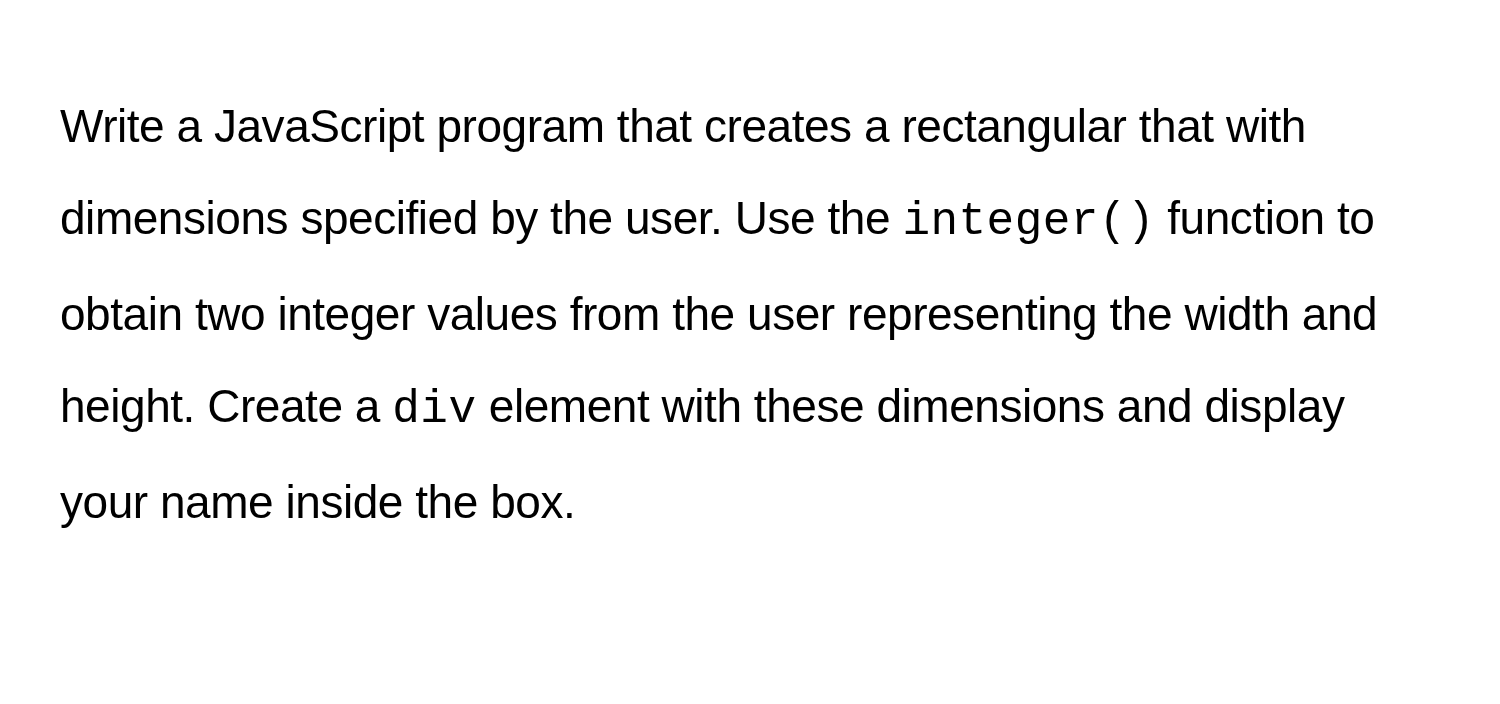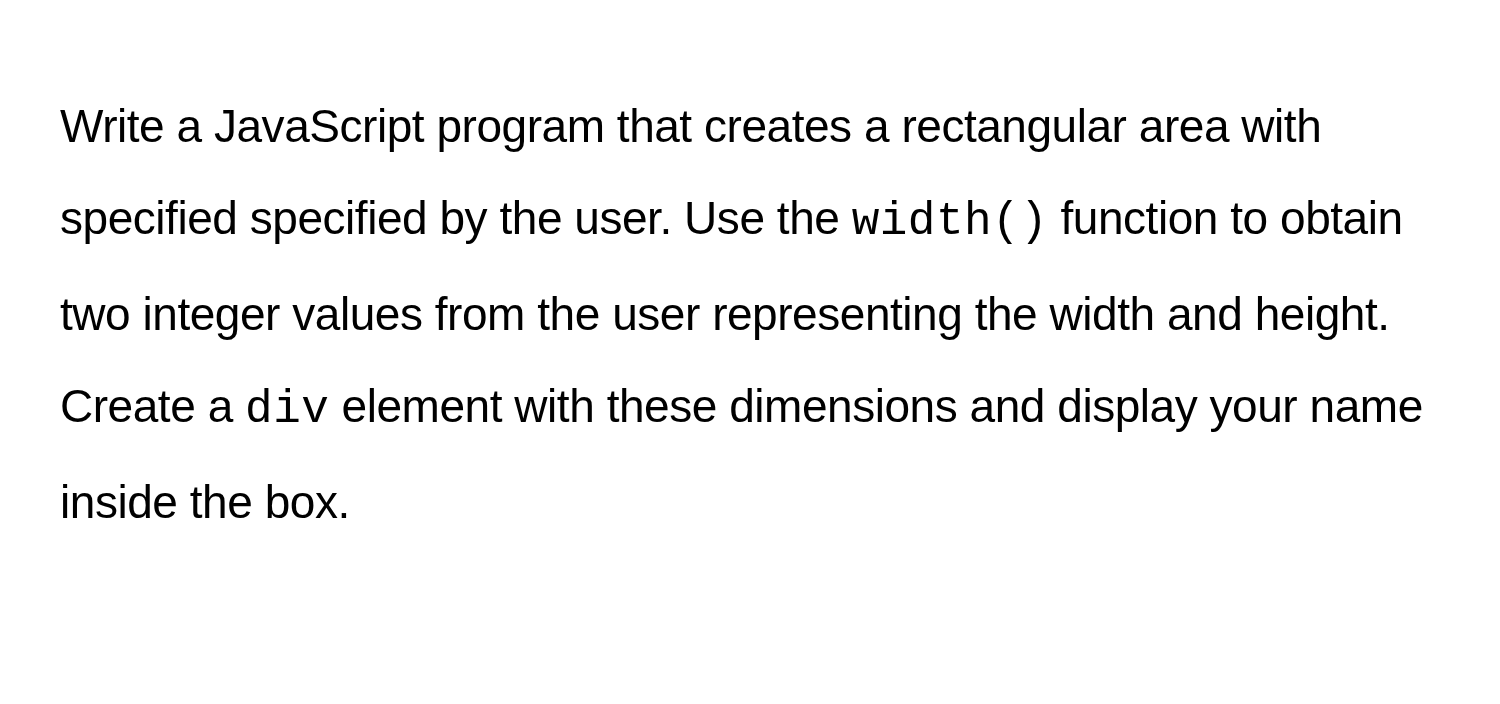--- a/index.html
+++ b/index.html
@@ -24,14 +24,14 @@
     .code-inline {
       font-family: "Courier New", Courier, monospace;
       font-size: 46px;
       letter-spacing: 0.01em;
     }
   </style>
 </head>
 <body>
 
 <p class="exercise-text">
-  <span>Write a JavaScript program that creates a rectangular area with specified specified by the user. Use the </span><span class="code-inline">width()</span><span> function to obtain two integer values from the user representing the width and height. Create a </span><span class="code-inline">div</span><span> element with these dimensions and display your name inside the box.</span>
+  <span>Write a JavaScript program that creates a rectangular that with dimensions specified by the user. Use the </span><span class="code-inline">integer()</span><span> function to obtain two integer values from the user representing the width and height. Create a </span><span class="code-inline">div</span><span> element with these dimensions and display your name inside the box.</span>
 </p>
 
 </body></html>

